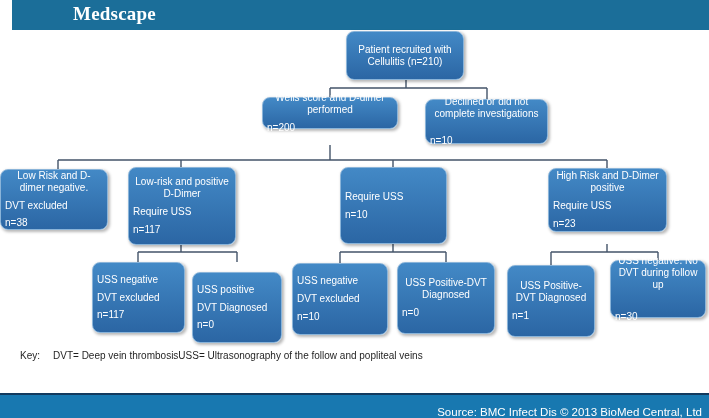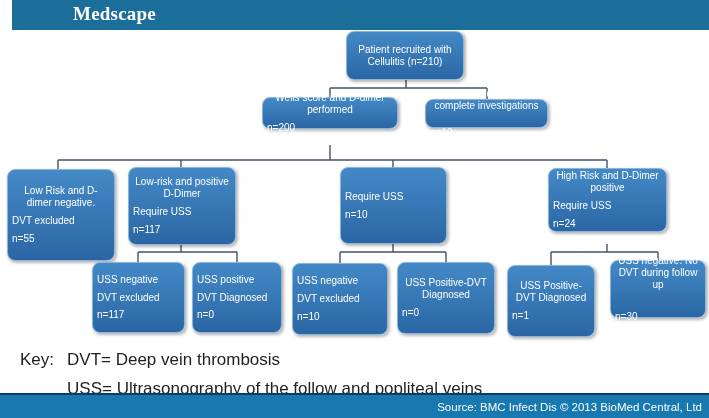--- a/index.html
+++ b/index.html
@@ -30,27 +30,27 @@
     box-shadow:1.5px 1.5px 3px rgba(0,0,0,0.28);
     display:flex;flex-direction:column;justify-content:center;align-items:flex-start;
     gap:6px;padding:3px 4px;text-align:center;
   }
   .bl{
     display:block;color:var(--box-text);font-size:10px;line-height:1.18;
   }
   .bl:empty{display:none;}
   .keyblock{
     position:absolute;left:20px;top:350px;display:flex;gap:13px;
-    color:var(--key-text);font-size:17px;
+    color:var(--key-text);font-size:10px;
   }
-  .keyblock .entries{display:flex;flex-direction:column;gap:9px;}
+  .keyblock .entries{display:flex;flex-direction:row;}
   .footer{
     position:absolute;left:0;bottom:0;width:709px;height:23px;
     background:var(--footer-bg);border-top:2px solid var(--footer-border);
-    box-sizing:content-box;display:flex;align-items:center;justify-content:flex-end;
+    box-sizing:content-box;display:flex;align-items:flex-end;justify-content:flex-end;
   }
   .footer .src{color:#ffffff;font-size:11.5px;padding-right:7px;}
 </style>
 </head>
 <body>
 
 <div class="stage">
 
   <div class="header">
     <span class="logo">Medscape</span>
@@ -68,56 +68,56 @@
     <span class="bl">Patient recruited with Cellulitis (n=210)</span>
 
   </div>
 
   <div class="fbox" style="left:262px;top:97px;width:136px;height:32px;">
     <span class="bl">Wells score and D-dimer performed</span>
     <span class="bl">n=200</span>
 
   </div>
 
-  <div class="fbox" style="left:425px;top:99px;width:123px;height:29px;gap:16px;">
+  <div class="fbox" style="left:425px;top:99px;width:123px;height:45px;gap:16px;">
     <span class="bl">Declined or did not complete investigations</span>
     <span class="bl">n=10</span>
 
   </div>
 
-  <div class="fbox" style="left:7px;top:169px;width:108px;height:92px;">
+  <div class="fbox" style="left:0;top:169px;width:108px;height:61px;">
     <span class="bl">Low Risk and D-dimer negative.</span>
     <span class="bl">DVT excluded</span>
-    <span class="bl">n=55</span>
+    <span class="bl">n=38</span>
   </div>
 
   <div class="fbox" style="left:128px;top:167px;width:108px;height:78px;">
     <span class="bl">Low-risk and positive D-Dimer</span>
     <span class="bl">Require USS</span>
     <span class="bl">n=117</span>
   </div>
 
   <div class="fbox" style="left:340px;top:167px;width:107px;height:77px;">
     <span class="bl">Require USS</span>
     <span class="bl">n=10</span>
   </div>
 
   <div class="fbox" style="left:548px;top:168px;width:119px;height:64px;">
     <span class="bl">High Risk and D-Dimer positive</span>
     <span class="bl">Require USS</span>
-    <span class="bl">n=24</span>
+    <span class="bl">n=23</span>
   </div>
 
   <div class="fbox" style="left:92px;top:262px;width:93px;height:71px;">
     <span class="bl">USS negative</span>
     <span class="bl">DVT excluded</span>
     <span class="bl">n=117</span>
   </div>
 
-  <div class="fbox" style="left:192px;top:262px;width:90px;height:71px;">
+  <div class="fbox" style="left:192px;top:272px;width:90px;height:71px;">
     <span class="bl">USS positive</span>
     <span class="bl">DVT Diagnosed</span>
     <span class="bl">n=0</span>
   </div>
 
   <div class="fbox" style="left:292px;top:263px;width:96px;height:72px;">
     <span class="bl">USS negative</span>
     <span class="bl">DVT excluded</span>
     <span class="bl">n=10</span>
   </div>

